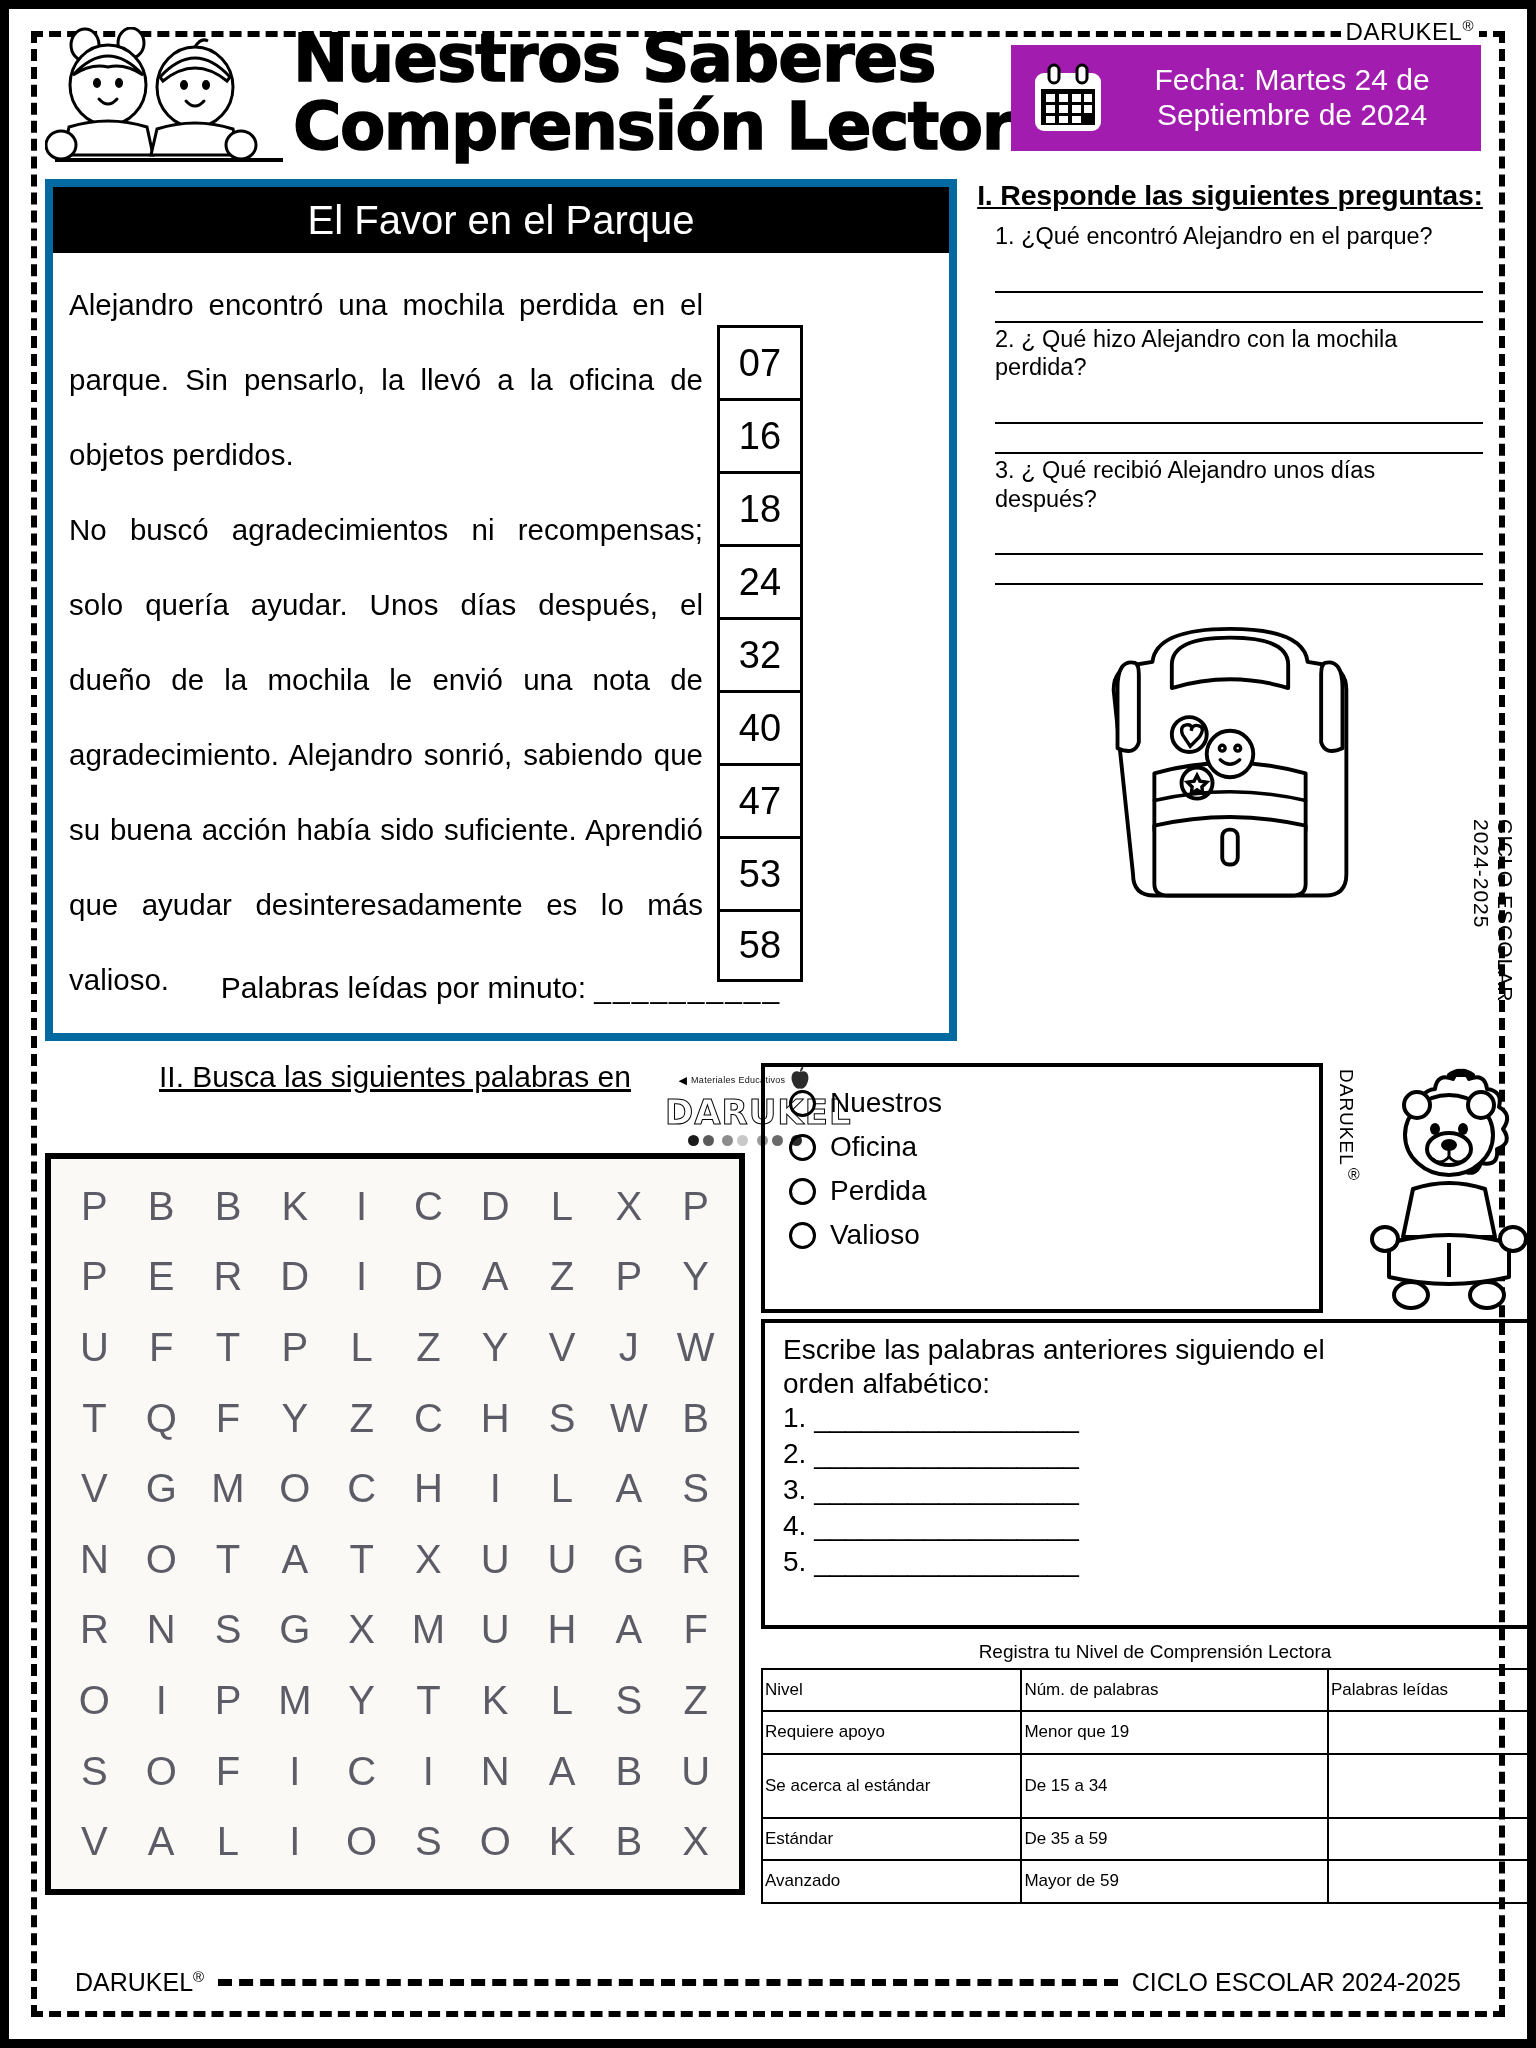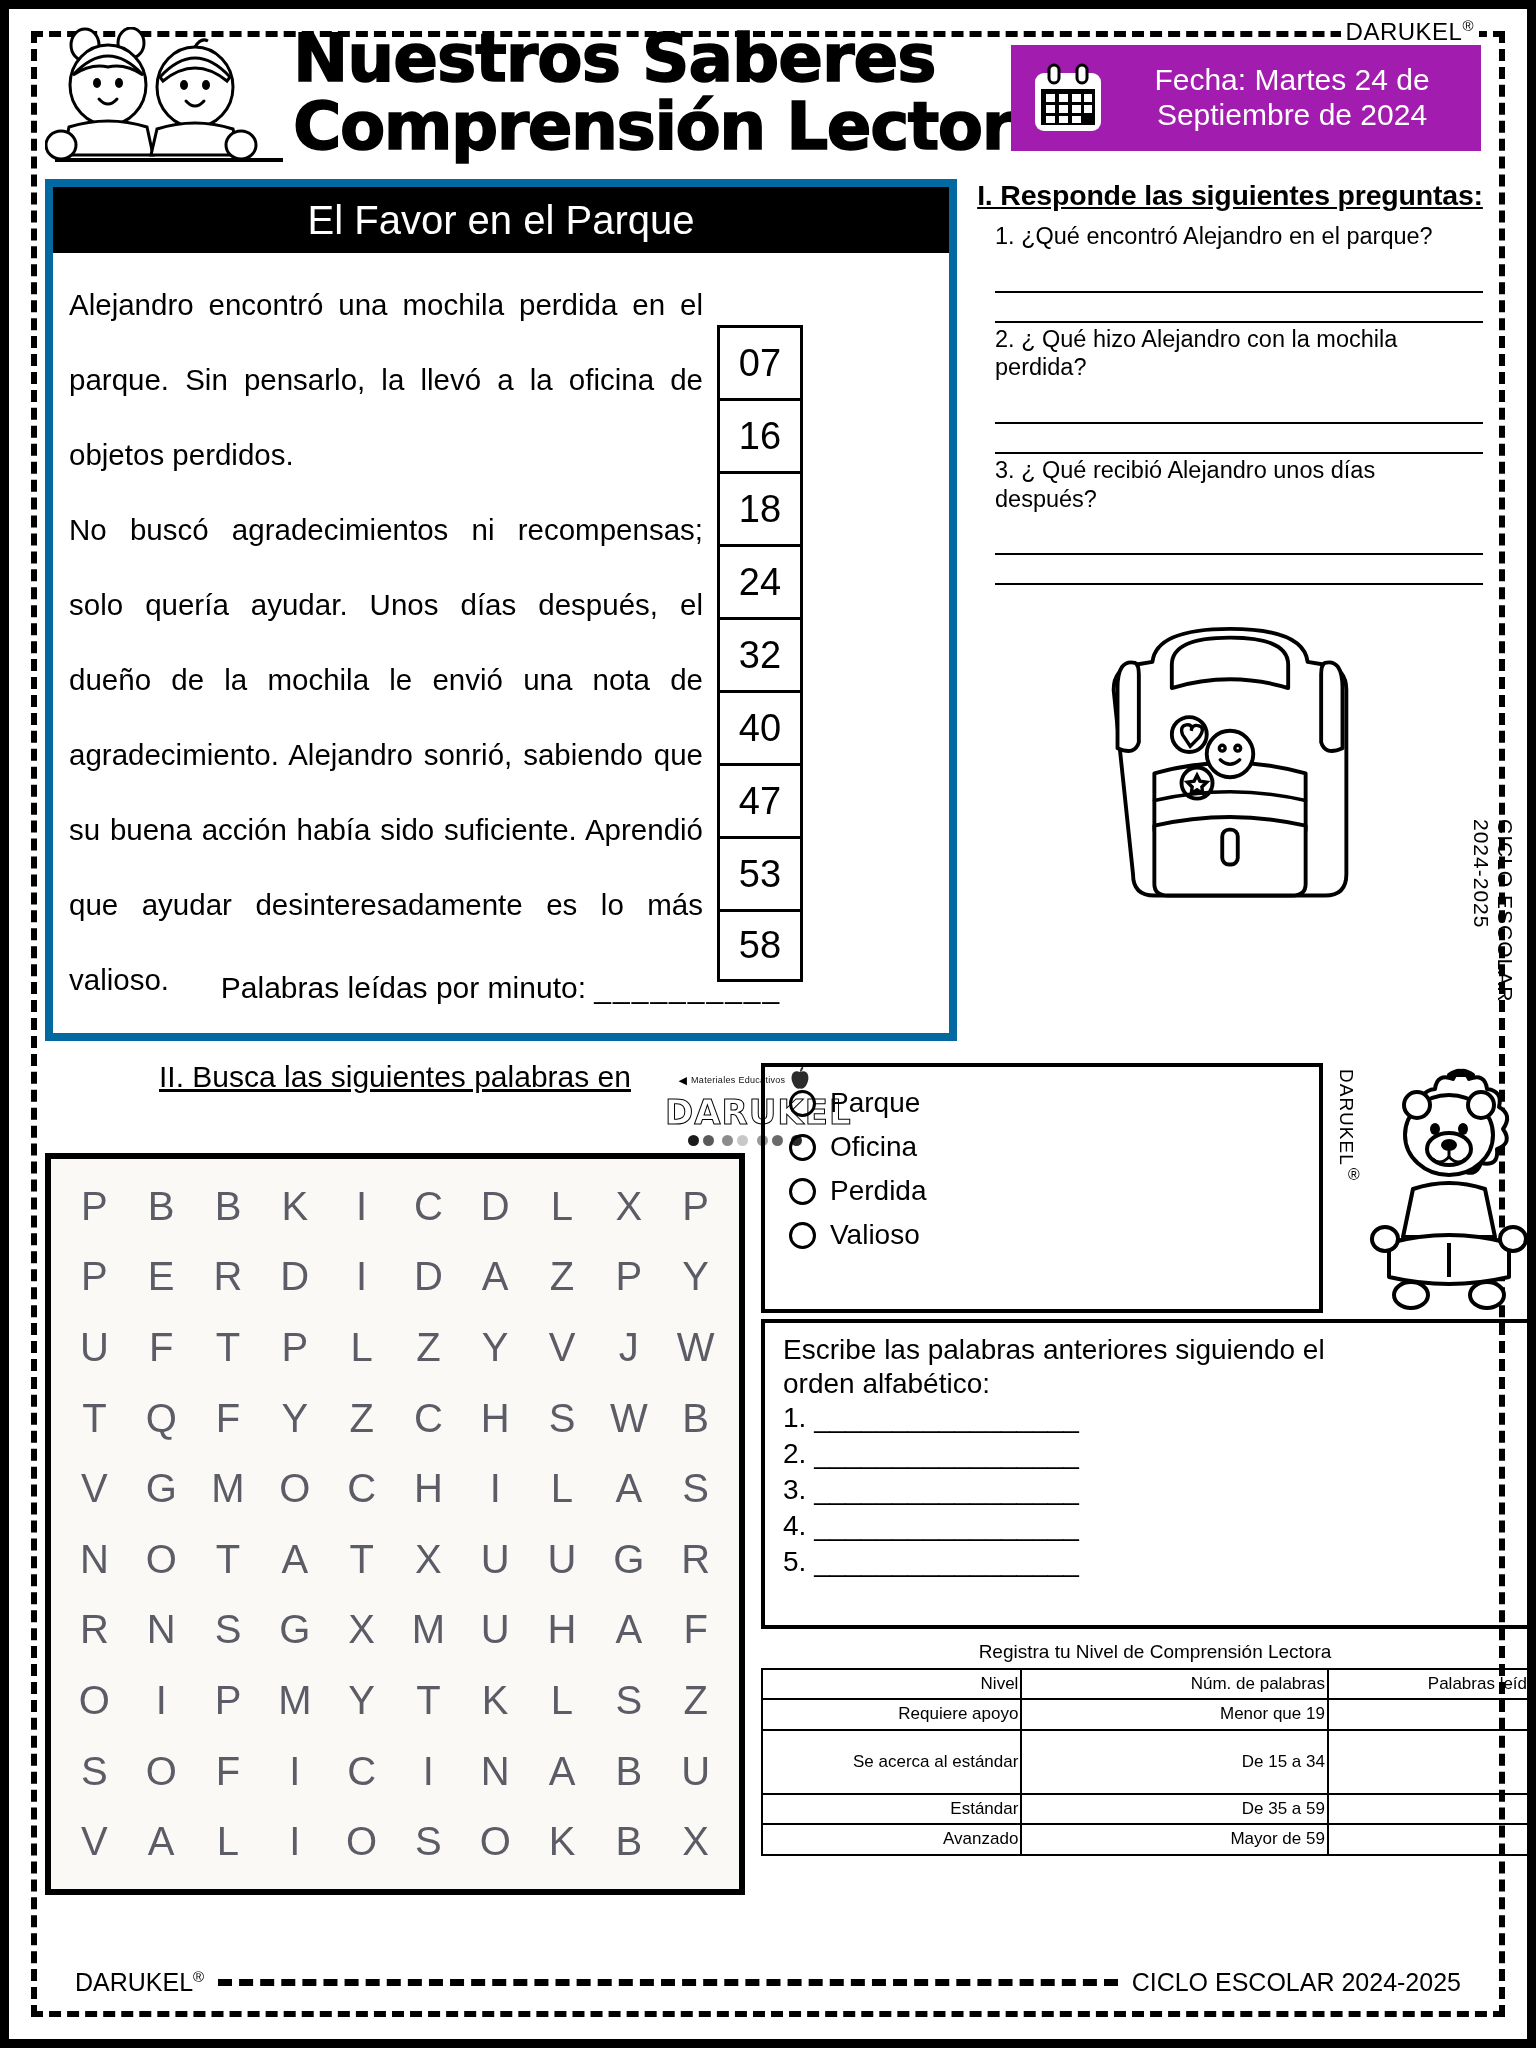--- a/index.html
+++ b/index.html
@@ -201,23 +201,23 @@
     position: absolute; left: 716px; top: 578px;
     width: 788px; height: 282px;
   }
   .level-caption { text-align: center; font-size: 19px; padding: 6px 0 5px; }
   table.level {
     width: 100%; border-collapse: collapse;
     table-layout: fixed;
   }
   table.level td {
     border: 2px solid #000;
-    text-align: right;
+    text-align: left;
     font-size: 17px;
-    padding: 4px 2px;
+    padding: 10px 2px;
     line-height: 1.2;
   }
   table.level tr.hdr td { font-size: 17px; }
   td.c1 { width: 33%; } td.c2 { width: 39%; } td.c3 { width: 28%; }
   td.tall { height: 64px; }
 
   
   .footer {
     position: absolute; left: 30px; right: 30px; bottom: 26px;
     display: flex; align-items: center; gap: 8px;
@@ -521,21 +521,21 @@
             <span>O</span>
             <span>K</span>
             <span>B</span>
             <span>X</span>
           </div>
       </div>
 
       <div class="words-panel">
         <div class="word-row">
           <span class="radio"></span>
-          <span>Parque</span>
+          <span>Nuestros</span>
         </div>
         <div class="word-row">
           <span class="radio"></span>
           <span>Oficina</span>
         </div>
         <div class="word-row">
           <span class="radio"></span>
           <span>Perdida</span>
         </div>
         <div class="word-row">

